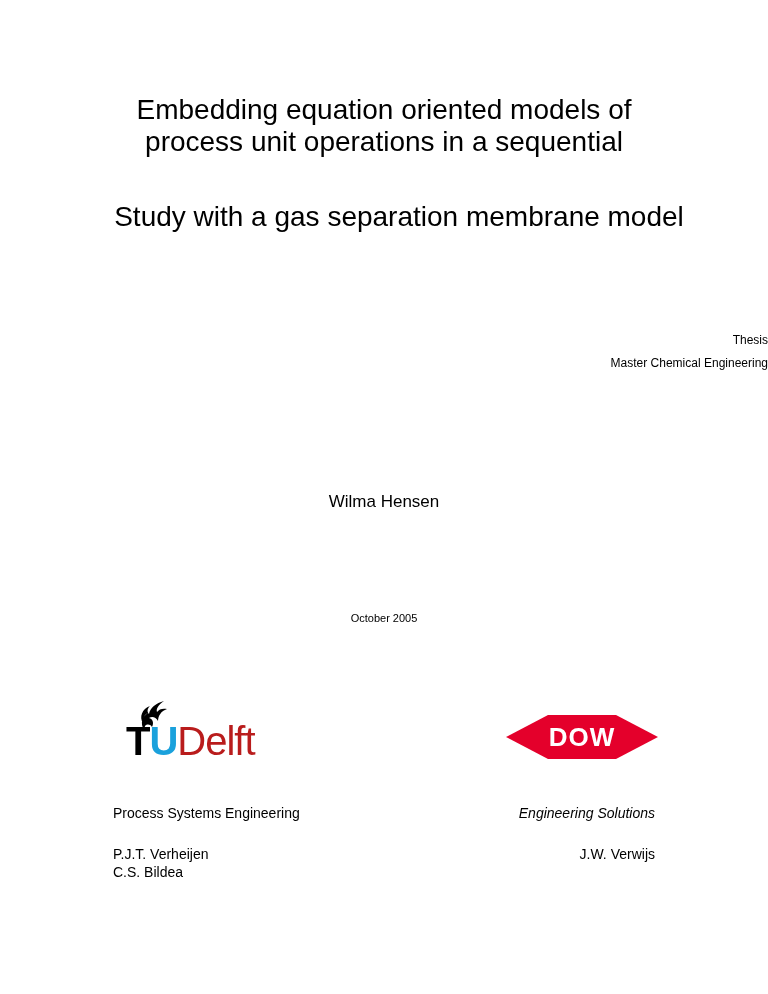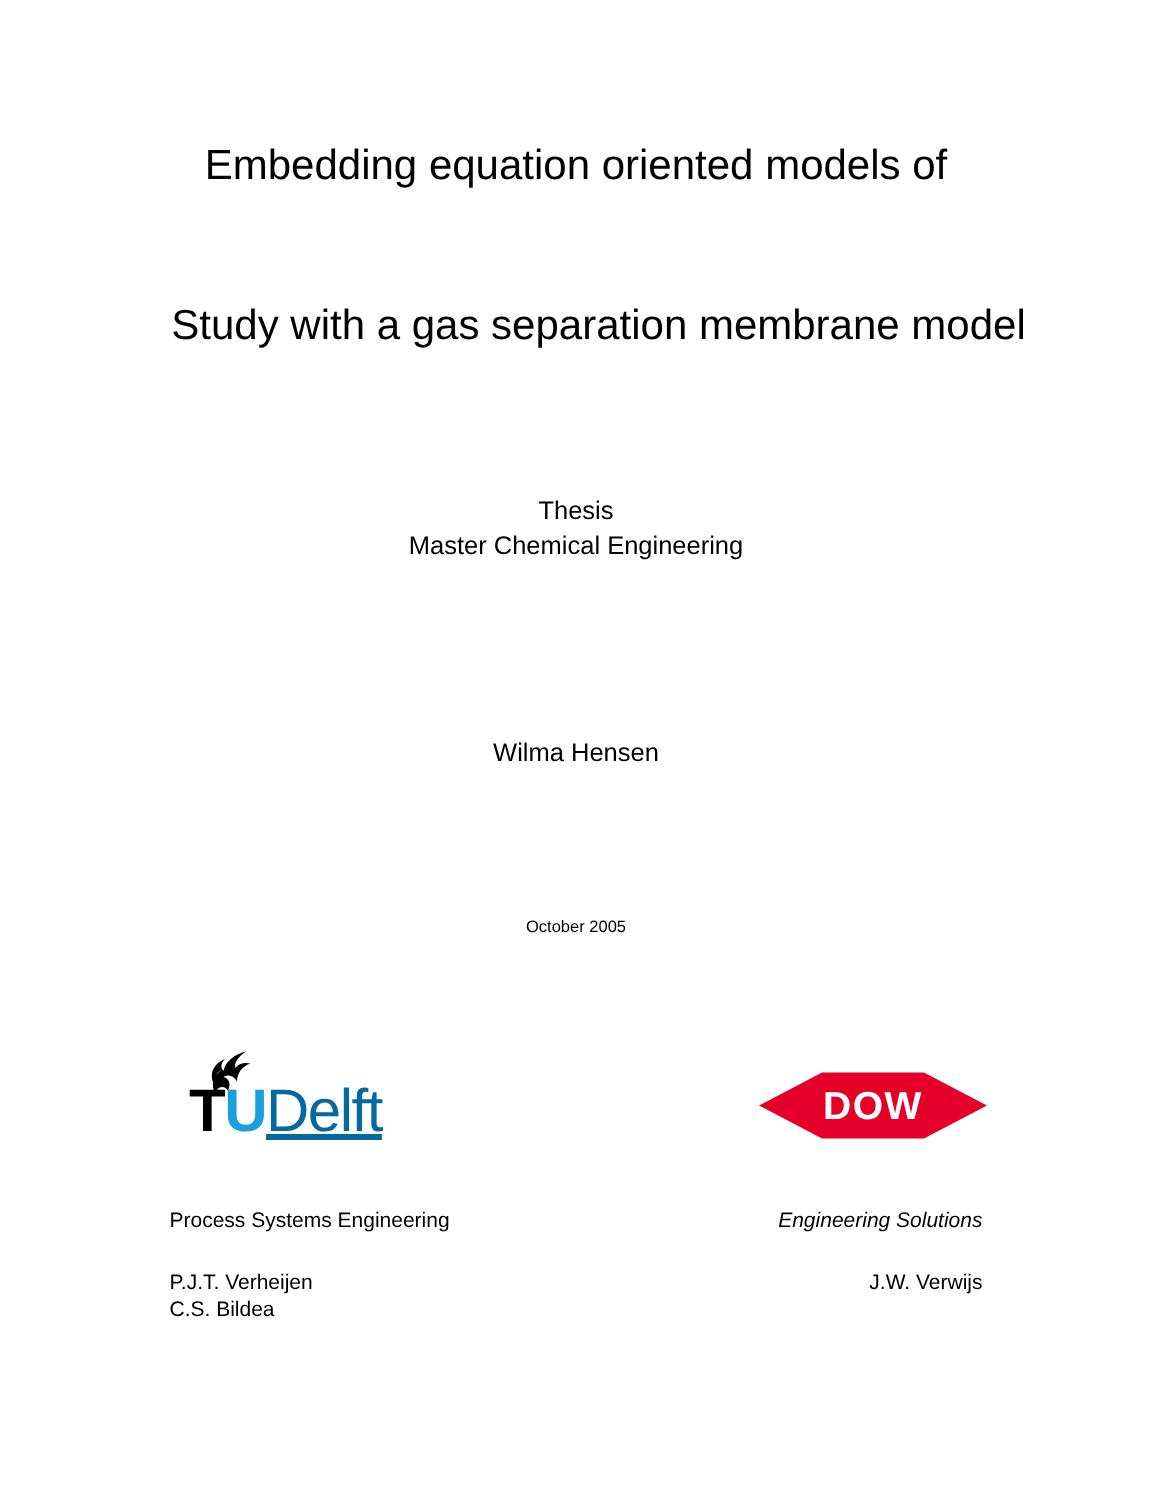--- a/index.html
+++ b/index.html
@@ -3,42 +3,43 @@
   <meta charset="utf-8">
   <style>
     html, body { margin: 0; padding: 0; background: #ffffff; }
     body { width: 768px; height: 994px; position: relative; overflow: hidden;
            font-family: "Liberation Sans", sans-serif; color: #000; }
     .abs { position: absolute; }
     .title { left: 0; width: 768px; top: 94px; text-align: center;
              font-size: 28px; line-height: 32px; }
     .subtitle { left: 15px; width: 768px; top: 205px; text-align: center;
                 font-size: 28px; line-height: 24px; }
-    .thesis-block { left: 0; width: 768px; top: 329px; text-align: center;
-                    font-size: 17px; line-height: 23px; }
+    .thesis-block { left: 0; width: 768px; top: 329px; text-align: right;
+                    font-size: 12px; line-height: 23px; }
     .author { left: 0; width: 768px; top: 490px; text-align: center;
               font-size: 17px; line-height: 23px; }
     .date { left: 0; width: 768px; top: 607px; text-align: center;
             font-size: 11px; line-height: 23px; }
     .small { font-size: 14px; line-height: 18px; }
     .left-col { left: 113px; }
     .right-col { right: 113px; text-align: right; }
     .tud-logo { left: 126px; top: 697px; width: 160px; height: 66px; }
     .dow-logo { left: 506px; top: 713px; width: 152px; height: 48px; }
     .tud-text { position: absolute; left: 0; bottom: 2px; font-size: 40px;
                 line-height: 40px; font-weight: normal; letter-spacing: -1px; }
     .tud-t { color: #000; font-weight: bold; }
     .tud-u { color: #1aa1dc; font-weight: bold; }
-    .tud-d { color: #0369a1; text-decoration: underline; }
+    .tud-d { color: #b91c1c; }
   </style>
 </head>
 <body>
 
 <div class="abs title">
   <div>Embedding equation oriented models of</div>
+  <div>process unit operations in a sequential</div>
 </div>
 
 <div class="abs subtitle">Study with a gas separation membrane model</div>
 
 <div class="abs thesis-block">
   <div>Thesis</div>
   <div>Master Chemical Engineering</div>
 </div>
 
 <div class="abs author">Wilma Hensen</div>

